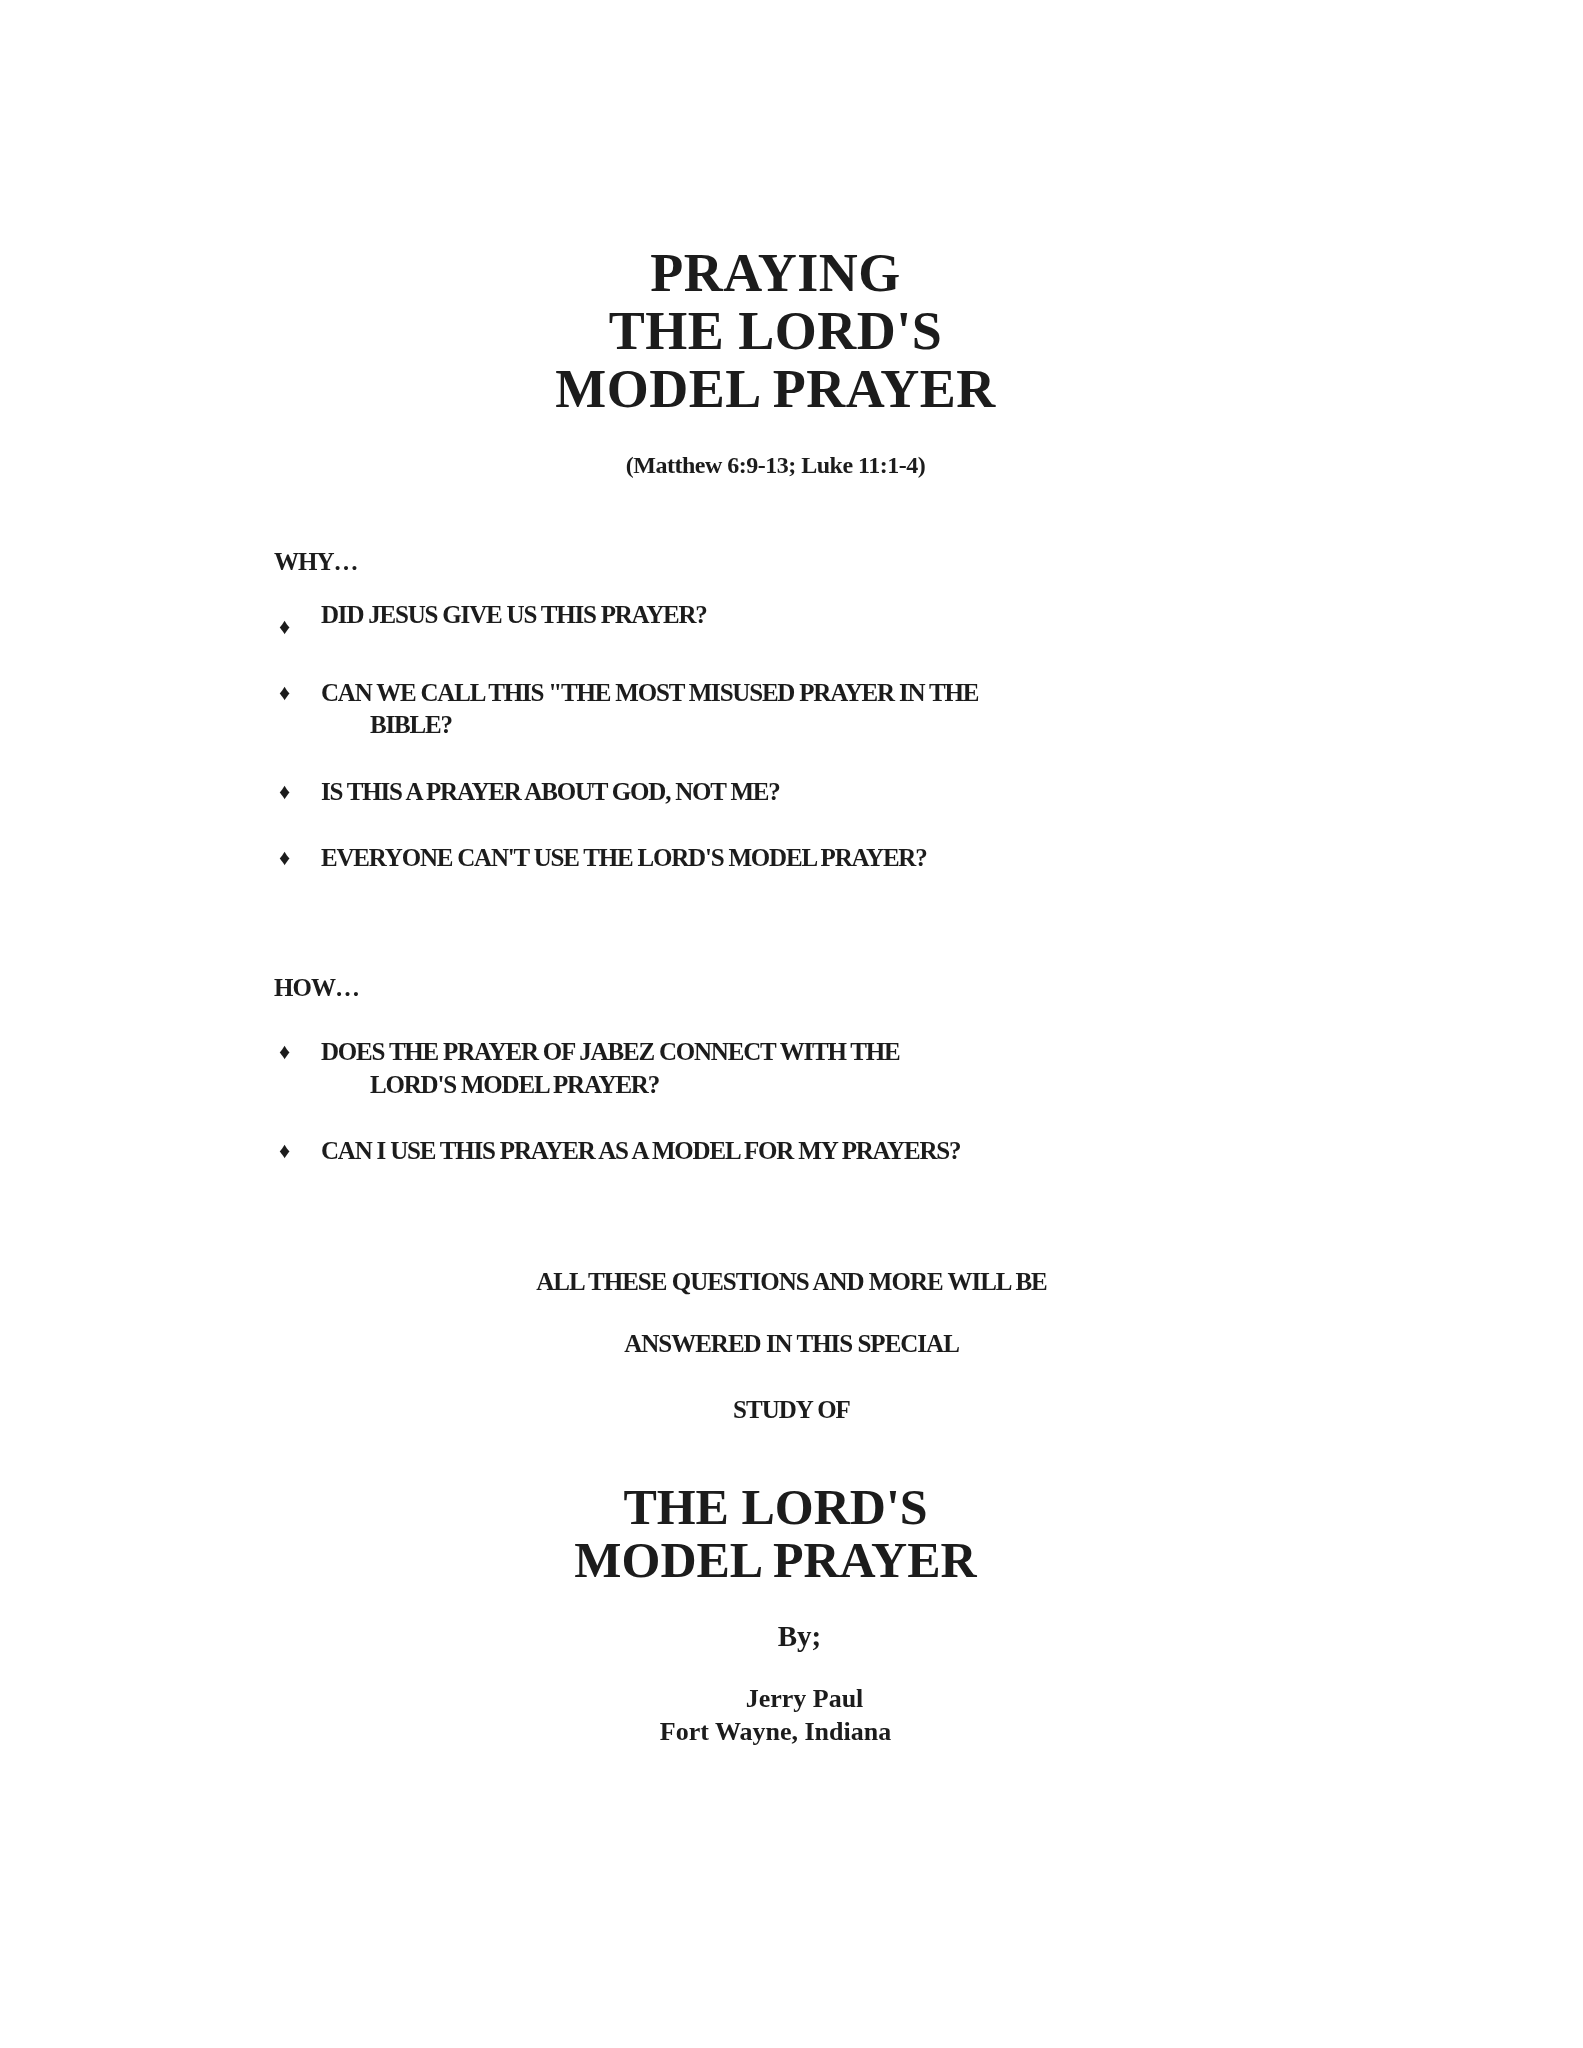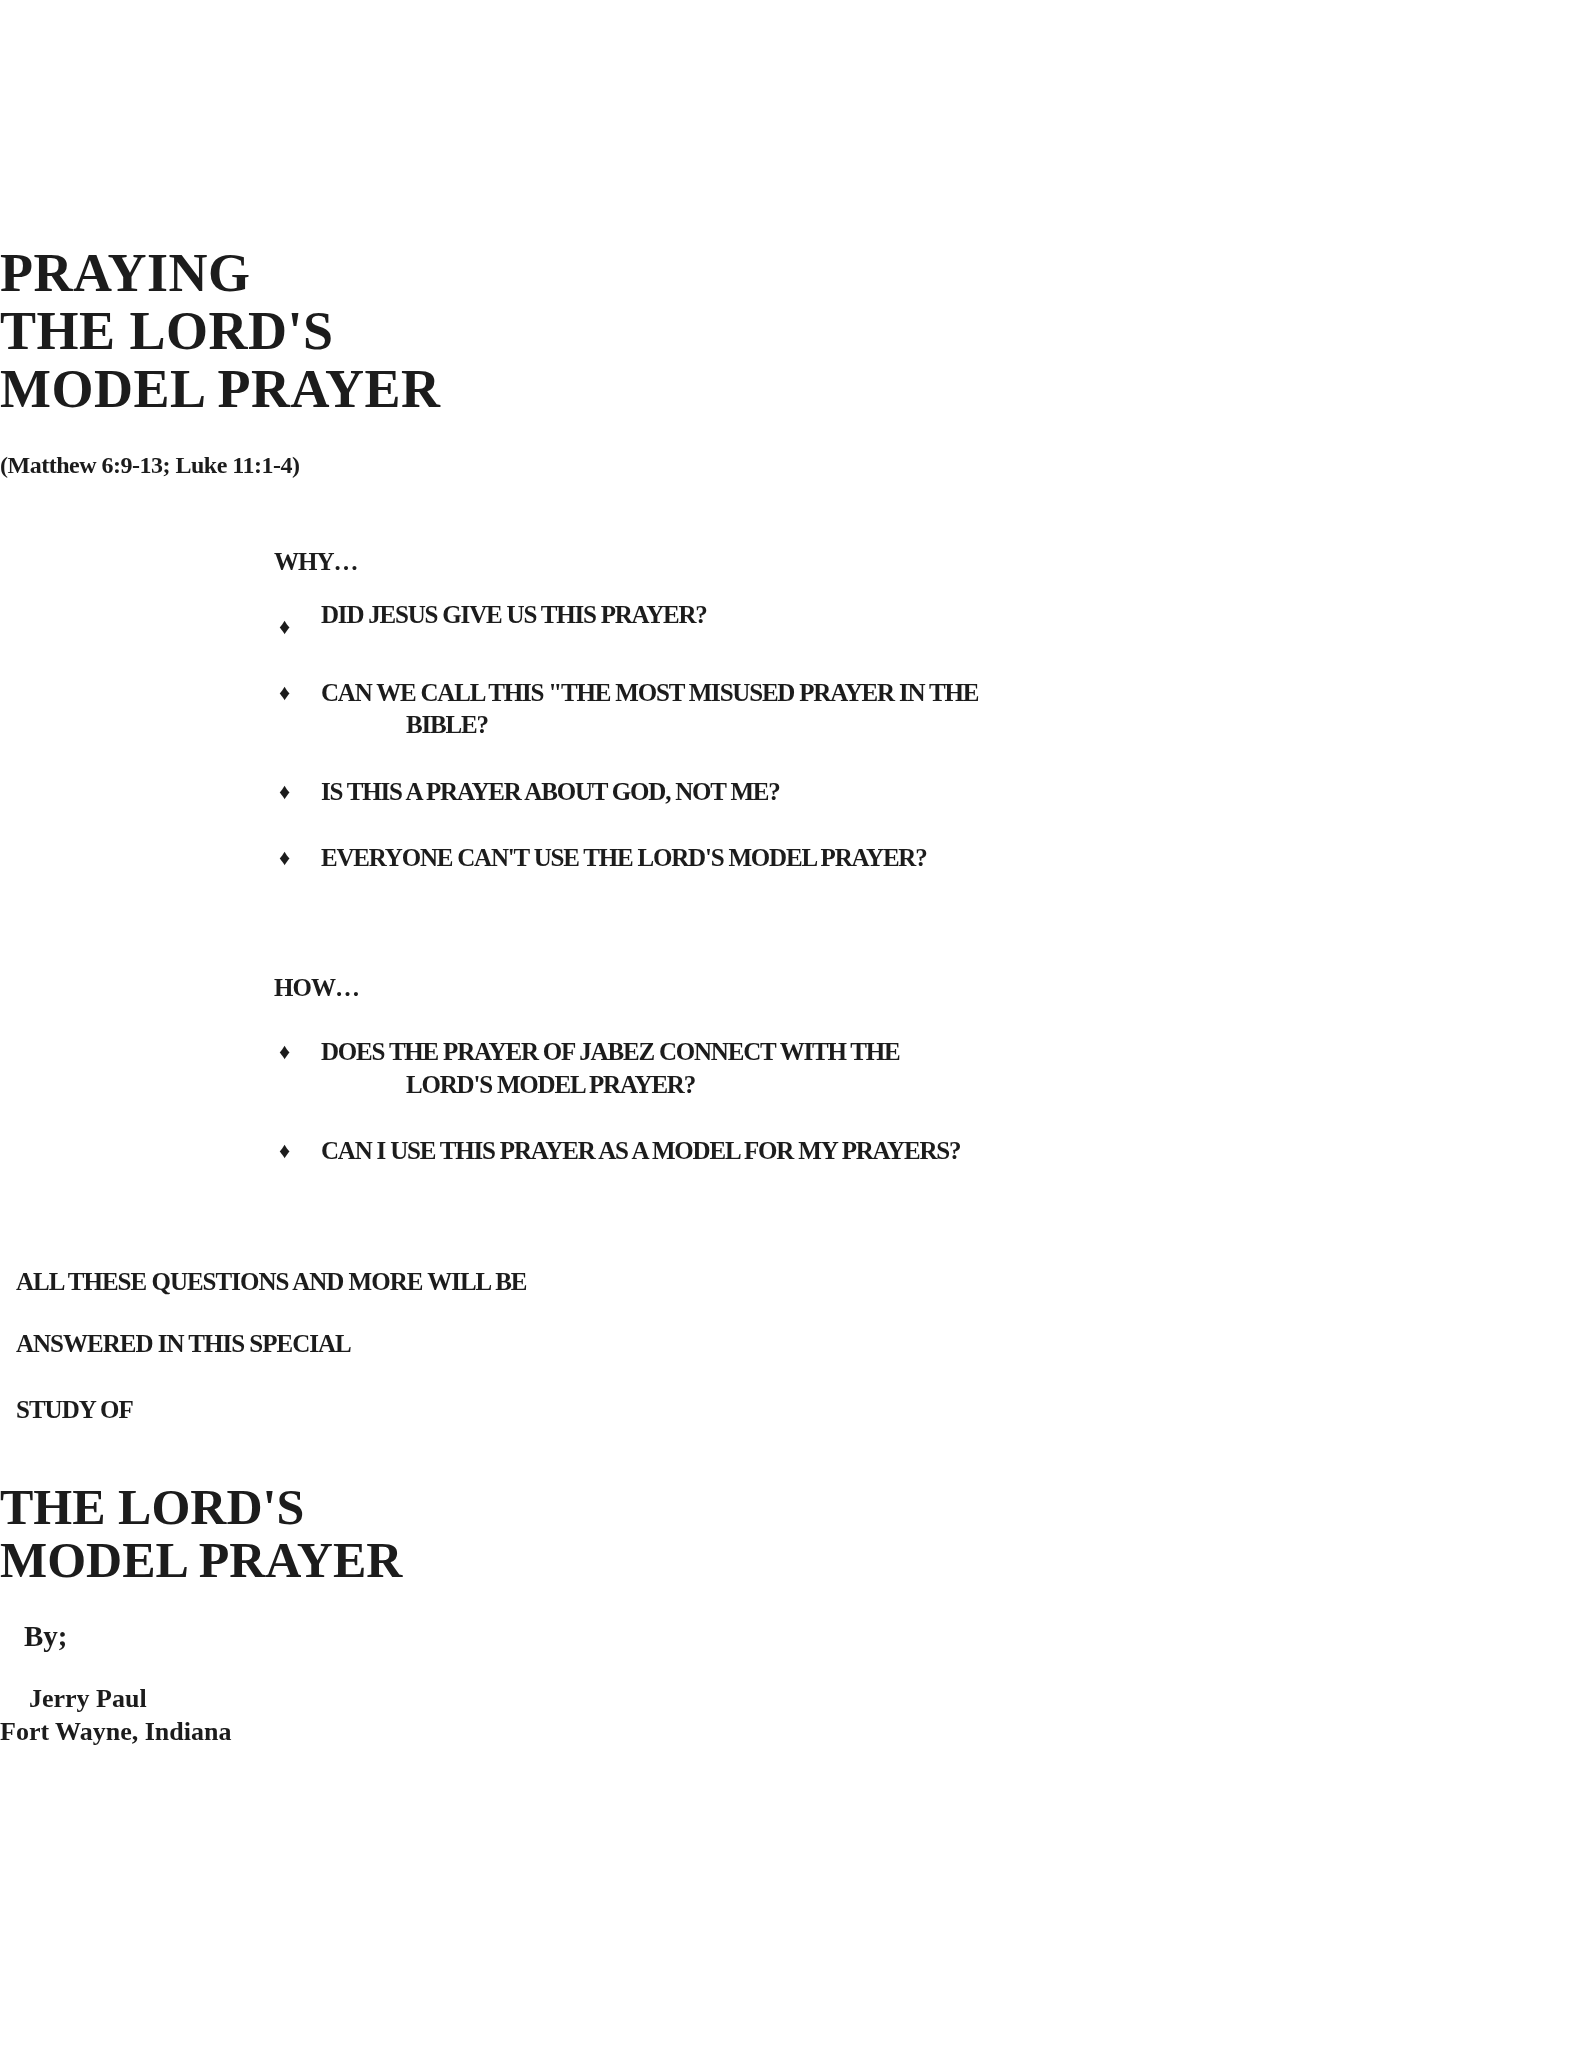--- a/index.html
+++ b/index.html
@@ -1,25 +1,25 @@
 <!DOCTYPE html>
 <html><head>
 <meta charset="utf-8">
 <style>
   html, body { margin: 0; padding: 0; background: #ffffff; }
   body { width: 1583px; height: 2048px; position: relative; overflow: hidden;
          font-family: "Liberation Serif", "DejaVu Serif", serif; color: #1c1c1c; font-weight: bold; }
   .abs { position: absolute; white-space: nowrap; }
-  .center { left: 0; width: 1551px; }
+  .center { left: 0; width: 1551px; text-align: center; }
   .title { font-size: 54px; line-height: 58px; letter-spacing: 0.5px; }
   .ref { font-size: 24px; letter-spacing: -0.5px; }
   .section { font-size: 25px; letter-spacing: -1px; left: 274px; }
   .bullet { font-size: 22px; left: 279px; }
   .btext { font-size: 25px; letter-spacing: -1.2px; left: 321px; }
-  .bcont { font-size: 25px; letter-spacing: -1.2px; left: 370px; margin-left: 36px; }
+  .bcont { font-size: 25px; letter-spacing: -1.2px; left: 370px; }
   .closing { font-size: 25px; letter-spacing: -1px; margin-left: 16px; }
   .title2 { font-size: 50px; line-height: 54px; }
   .by { font-size: 29px; padding-left: 24px; }
   .author { font-size: 26px; line-height: 33px; }
 </style>
 </head>
 <body>
 
 <div class="abs center title" style="top:244px;">PRAYING</div>
 <div class="abs center title" style="top:302px;">THE LORD'S</div>

